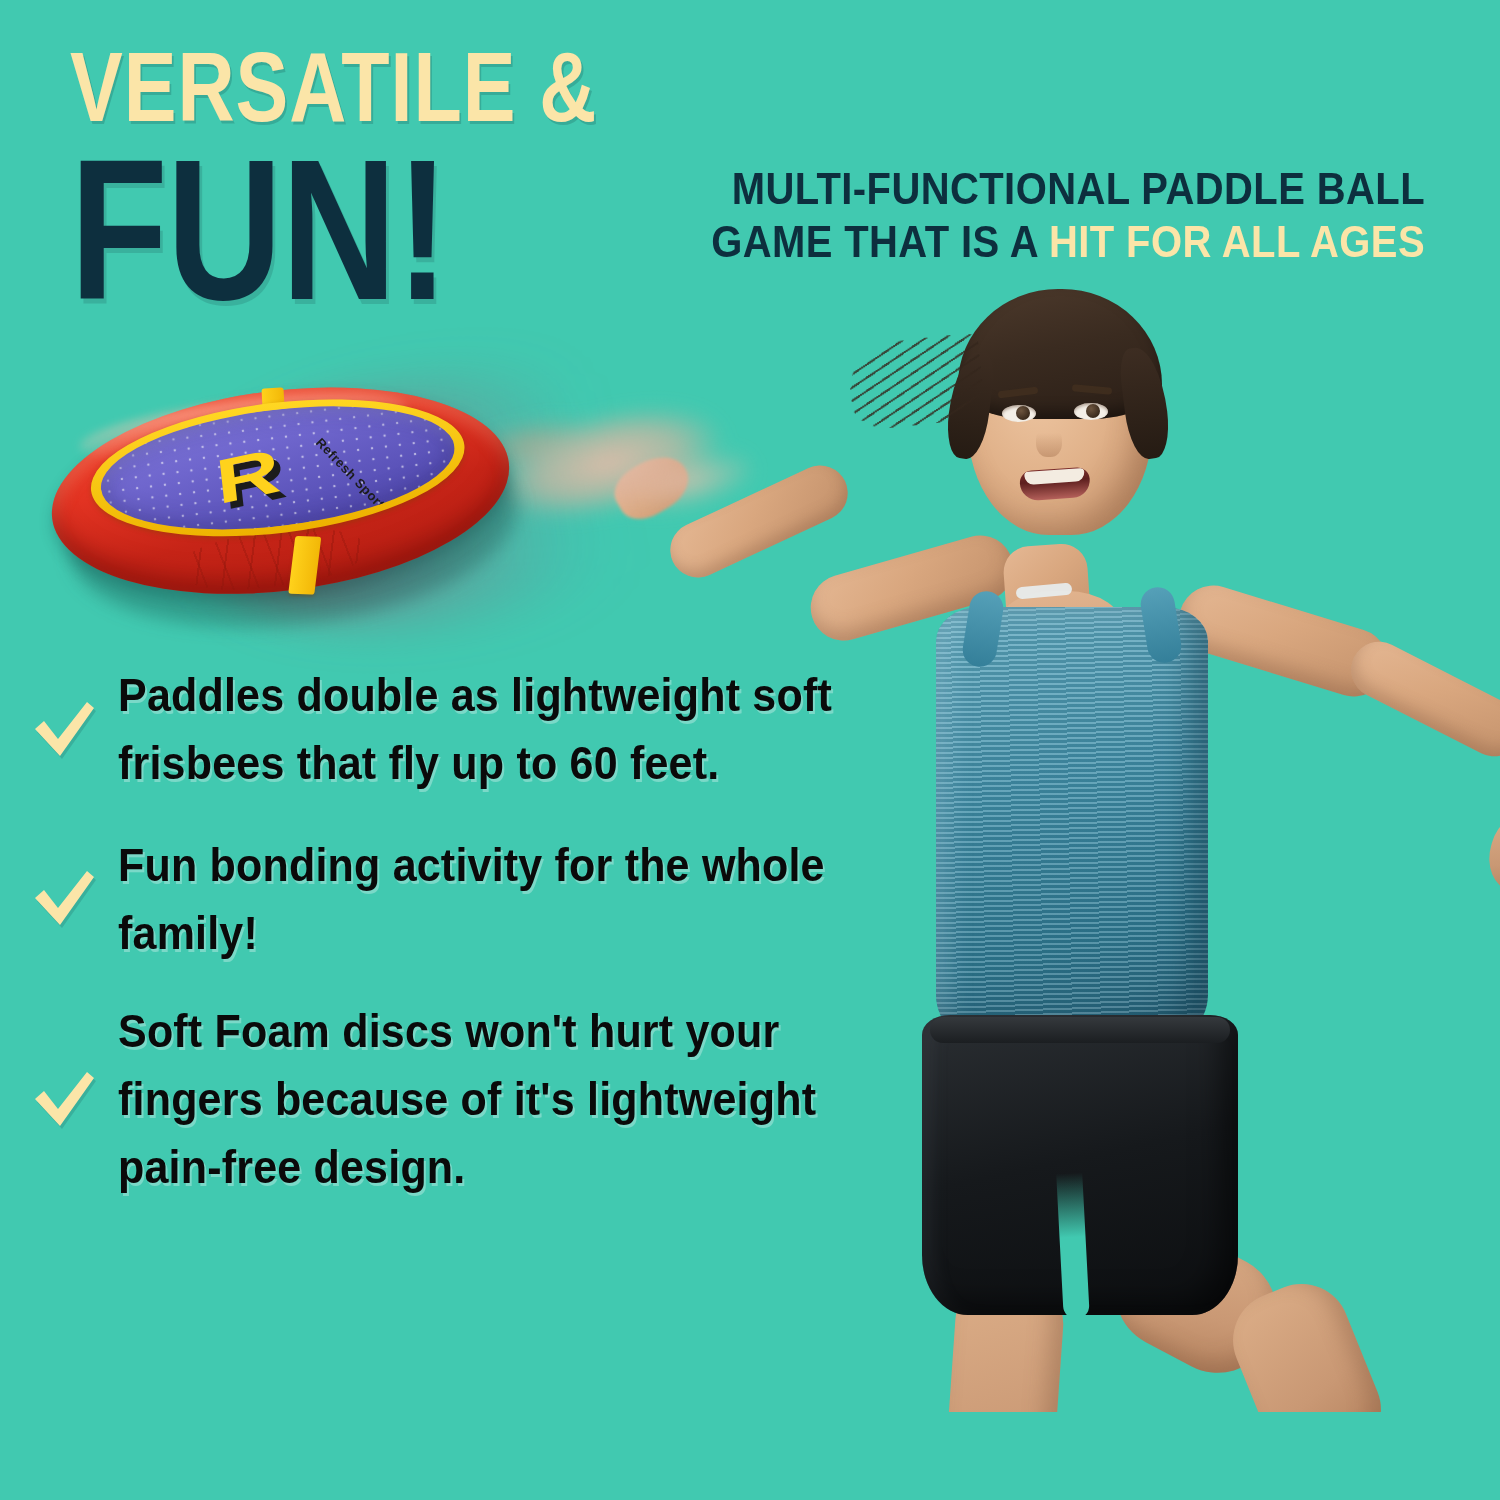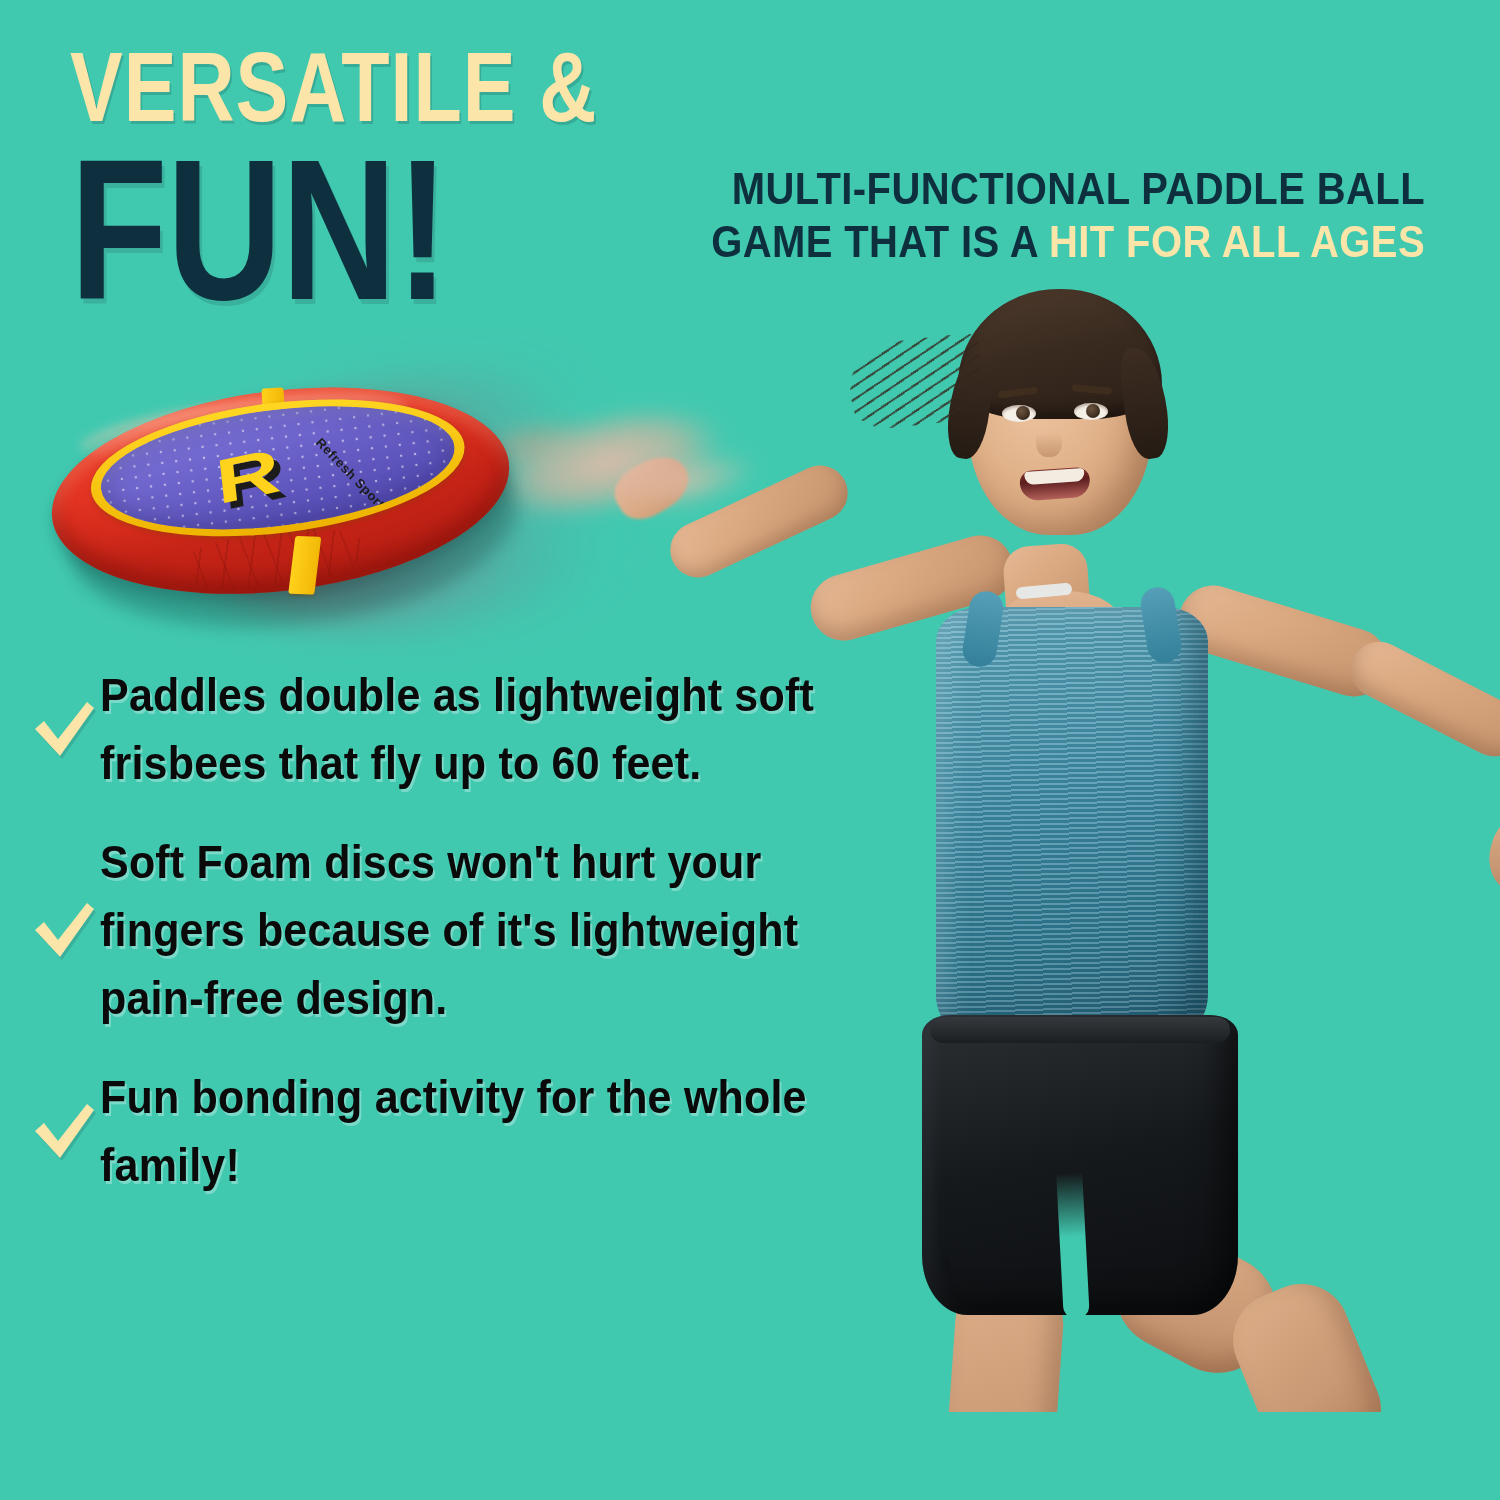--- a/index.html
+++ b/index.html
@@ -310,21 +310,21 @@
   
   .leg-l { left:248px; top:1022px; width:108px; height:300px; border-radius:46px;
       transform: rotate(4deg); box-shadow: inset -12px -8px 22px rgba(120,80,55,0.36); }
   .leg-r-thigh { left:414px; top:988px; width:164px; height:118px; border-radius:56px;
       transform: rotate(28deg); box-shadow: inset -10px -8px 20px rgba(120,80,55,0.34); }
   .leg-r-shin  { left:548px; top:1030px; width:118px; height:180px; border-radius:48px;
       transform: rotate(-22deg); box-shadow: inset -10px -8px 20px rgba(120,80,55,0.32); }
 
   
   .bullets { position:absolute; left:28px; top:666px; width:880px; z-index:45; }
-  .bullet { position:relative; display:flex; align-items:center; margin-bottom:44px; }
+  .bullet { position:relative; display:flex; align-items:center; margin-bottom:44px;justify-content:space-between; }
   .check { width:72px; flex:0 0 72px; display:flex; justify-content:center; }
   .check svg { display:block; filter: drop-shadow(2px 3px 0 rgba(22,78,78,0.20)); }
   .btext {
     font-family:"Liberation Sans Narrow","Liberation Sans",sans-serif;
     font-weight:bold;
     font-size:43px;
     line-height:1.46;
     color:#0a0a0a;
     letter-spacing:0.2px;
     transform: scaleY(1.08);
@@ -426,27 +426,27 @@
       <div class="btext">Paddles double as lightweight soft frisbees that fly up to 60 feet.</div>
     </div>
 
 
     <div class="bullet">
       <div class="check">
         <svg width="66" height="60" viewBox="0 0 66 60" aria-hidden="true">
           <path d="M4 30 L13 22 L27 40 L56 3 L63 9 L29 57 Z" fill="#fbe5a8"></path>
         </svg>
       </div>
-      <div class="btext">Soft Foam discs won't hurt your fingers because of it's lightweight pain-free design.</div>
+      <div class="btext">Fun bonding activity for the whole family!</div>
     </div>
 
     <div class="bullet">
       <div class="check">
         <svg width="66" height="60" viewBox="0 0 66 60" aria-hidden="true">
           <path d="M4 30 L13 22 L27 40 L56 3 L63 9 L29 57 Z" fill="#fbe5a8"></path>
         </svg>
       </div>
-      <div class="btext">Fun bonding activity for the whole family!</div>
+      <div class="btext">Soft Foam discs won't hurt your fingers because of it's lightweight pain-free design.</div>
     </div>
 
   </div>
 
 </div>
 
 </body></html>

